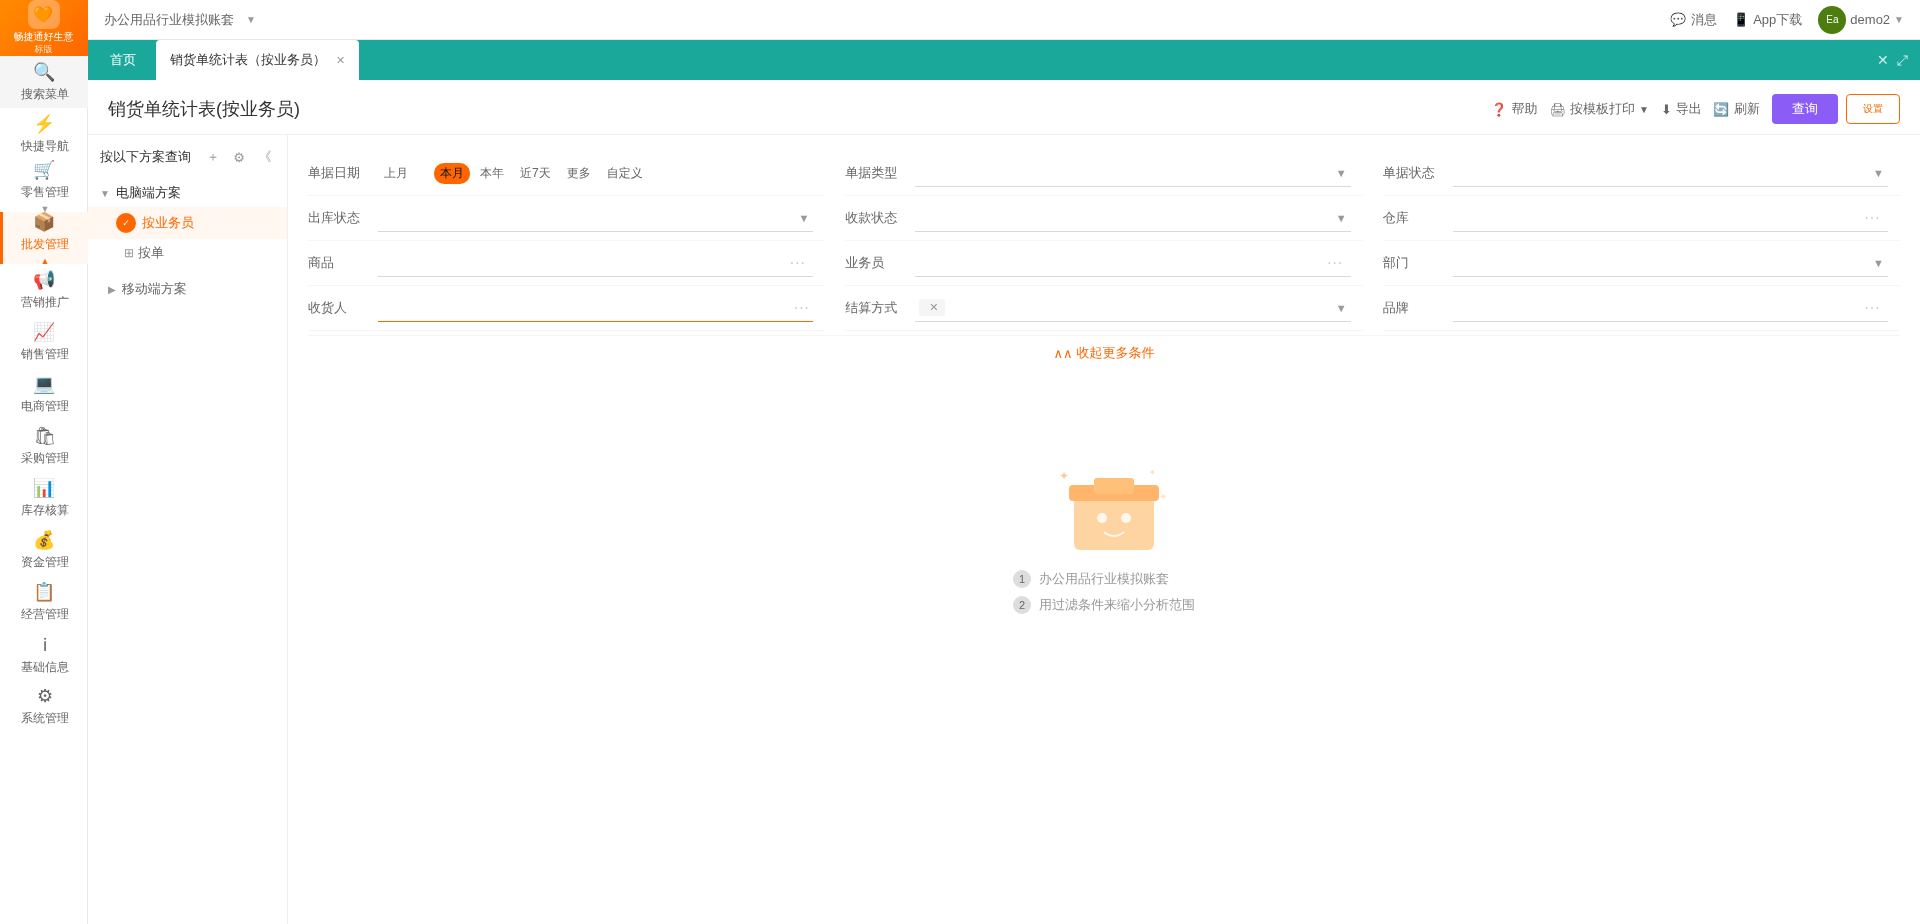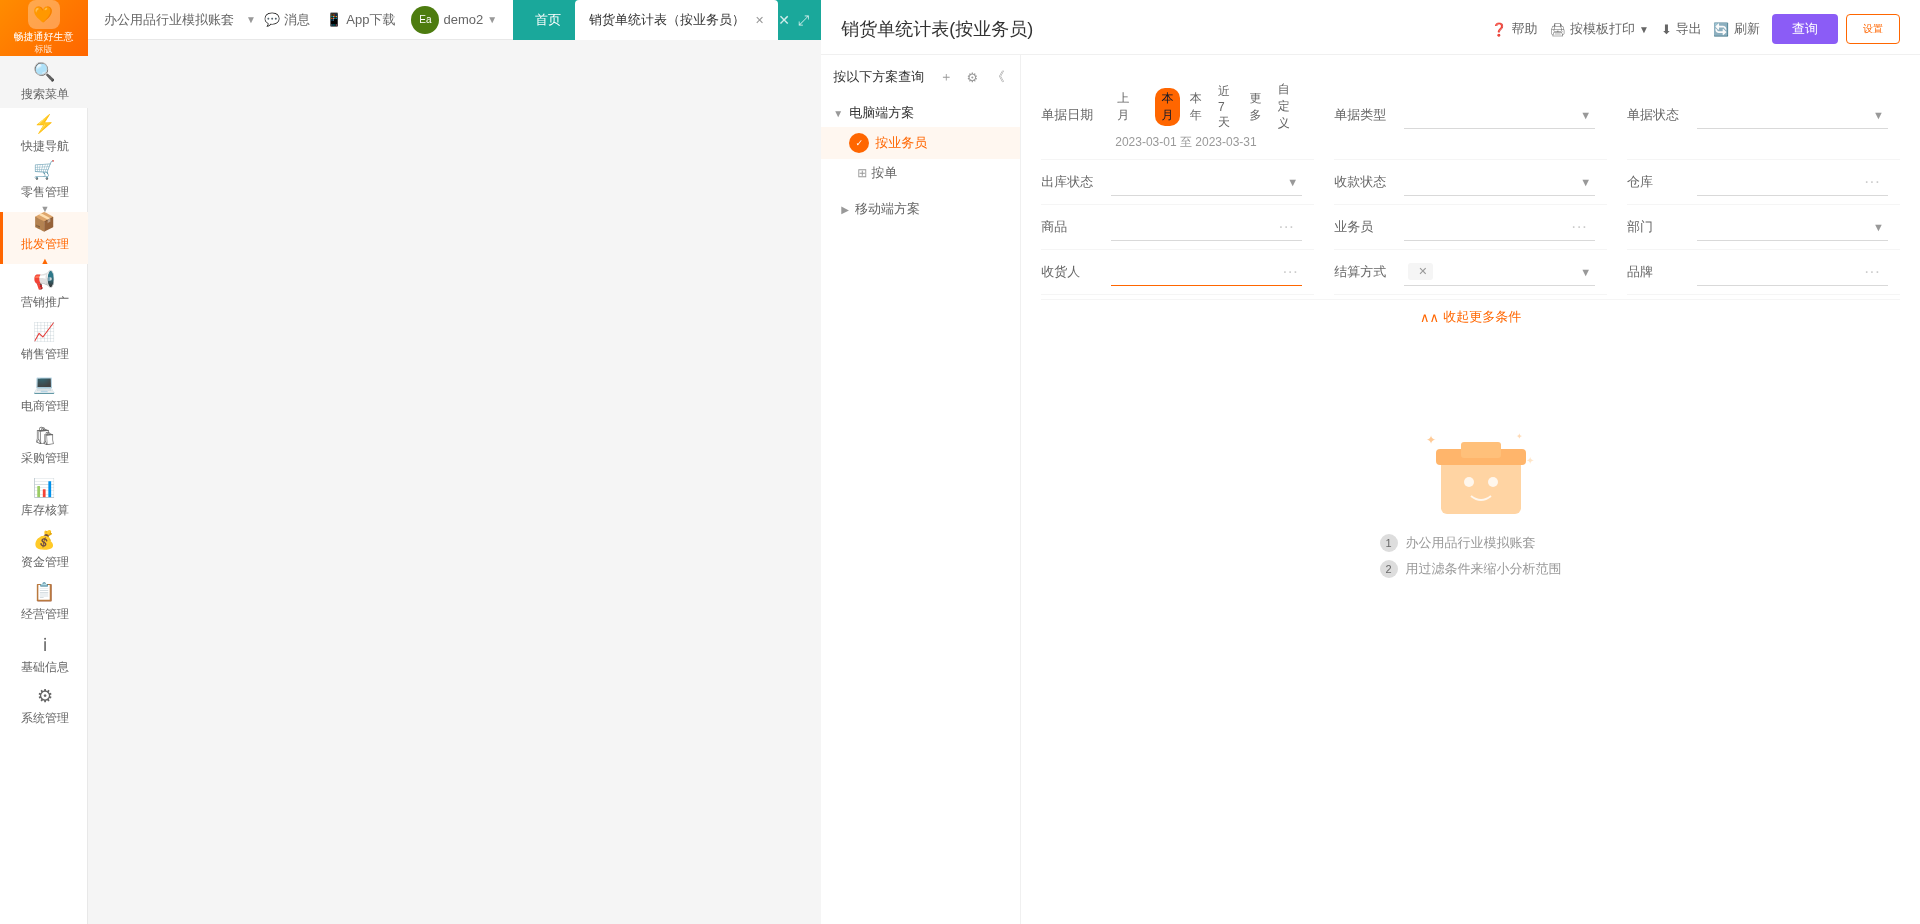--- a/index.html
+++ b/index.html
@@ -8,33 +8,33 @@
     
     .sidebar { width: 88px; background: #fff; border-right: 1px solid #e8e8e8; display: flex; flex-direction: column; align-items: center; height: 100%; z-index: 10; }
     .sidebar-logo { width: 88px; height: 56px; background: linear-gradient(135deg, #ff8c00, #ff6600); display: flex; flex-direction: column; align-items: center; justify-content: center; color: #fff; font-size: 11px; cursor: pointer; }
     .sidebar-logo-icon { width: 32px; height: 32px; background: rgba(255,255,255,0.3); border-radius: 8px; margin-bottom: 2px; display: flex; align-items: center; justify-content: center; font-size: 16px; }
     .sidebar-item { width: 88px; height: 52px; display: flex; flex-direction: column; align-items: center; justify-content: center; cursor: pointer; color: #666; font-size: 12px; gap: 3px; border-left: 3px solid transparent; }
     .sidebar-item.active { color: #ff6600; background: #fff7f0; border-left-color: #ff6600; }
     .sidebar-item-icon { font-size: 18px; }
     .sidebar-search { background: #f5f5f5; }
 
     
-    .main { flex: 1; display: flex; flex-direction: row; height: 100%; overflow: hidden; }
+    .main { flex: 1; display: flex; flex-direction: column; height: 100%; overflow: hidden; }
 
     
     .top-nav { height: 40px; background: #fff; border-bottom: 1px solid #e8e8e8; display: flex; align-items: center; padding: 0 16px; gap: 8px; justify-content: space-between; }
     .top-nav-left { display: flex; align-items: center; gap: 8px; }
     .breadcrumb-text { font-size: 13px; color: #666; }
     .dropdown-arrow { font-size: 10px; color: #999; margin-left: 4px; }
     .top-nav-right { display: flex; align-items: center; gap: 16px; color: #666; font-size: 13px; }
     .top-nav-right-item { display: flex; align-items: center; gap: 4px; cursor: pointer; }
     .avatar { width: 28px; height: 28px; border-radius: 50%; background: #4d7c0f; display: flex; align-items: center; justify-content: center; color: #fff; font-size: 11px; }
 
     
-    .tab-bar { height: 40px; background: #1aa89b; display: flex; align-items: center; padding: 0 0 0 8px; gap: 0; }
+    .tab-bar { height: 40px; background: #1aa89b; display: flex; align-items: center; padding: 0 0 0 8px; gap: 6px; }
     .tab-item { height: 40px; display: flex; align-items: center; padding: 0 14px; cursor: pointer; font-size: 13px; color: rgba(255,255,255,0.8); gap: 6px; }
     .tab-item.active { background: #fff; color: #333; border-radius: 4px 4px 0 0; }
     .tab-item.home { color: #fff; font-weight: normal; }
     .tab-close { font-size: 11px; color: #999; cursor: pointer; margin-left: 4px; }
     .tab-bar-right { margin-left: auto; display: flex; align-items: center; gap: 8px; padding-right: 12px; }
     .tab-bar-btn { color: rgba(255,255,255,0.8); cursor: pointer; font-size: 14px; }
 
     
     .content { flex: 1; overflow-y: auto; background: #f5f5f5; }
     .page-container { background: #fff; margin: 0; height: 100%; }
@@ -274,21 +274,20 @@
               <span class="filter-label">单据日期</span>
               <div style="flex:1;">
                 <div class="date-tabs">
                   <span class="date-tab">上月</span>
                   <span class="date-tab active">本月</span>
                   <span class="date-tab">本年</span>
                   <span class="date-tab">近7天</span>
                   <span class="date-tab">更多</span>
                   <span class="date-tab">自定义</span>
                 </div>
-                <div class="date-value">2023-03-01 至 2023-03-31</div>
               </div>
             </div>
 
             <div class="filter-item">
               <span class="filter-label">单据类型</span>
               <div class="filter-control">
                 <div class="filter-control-dropdown">
                   <span></span>
                   <span class="filter-control-arrow">▼</span>
                 </div>

